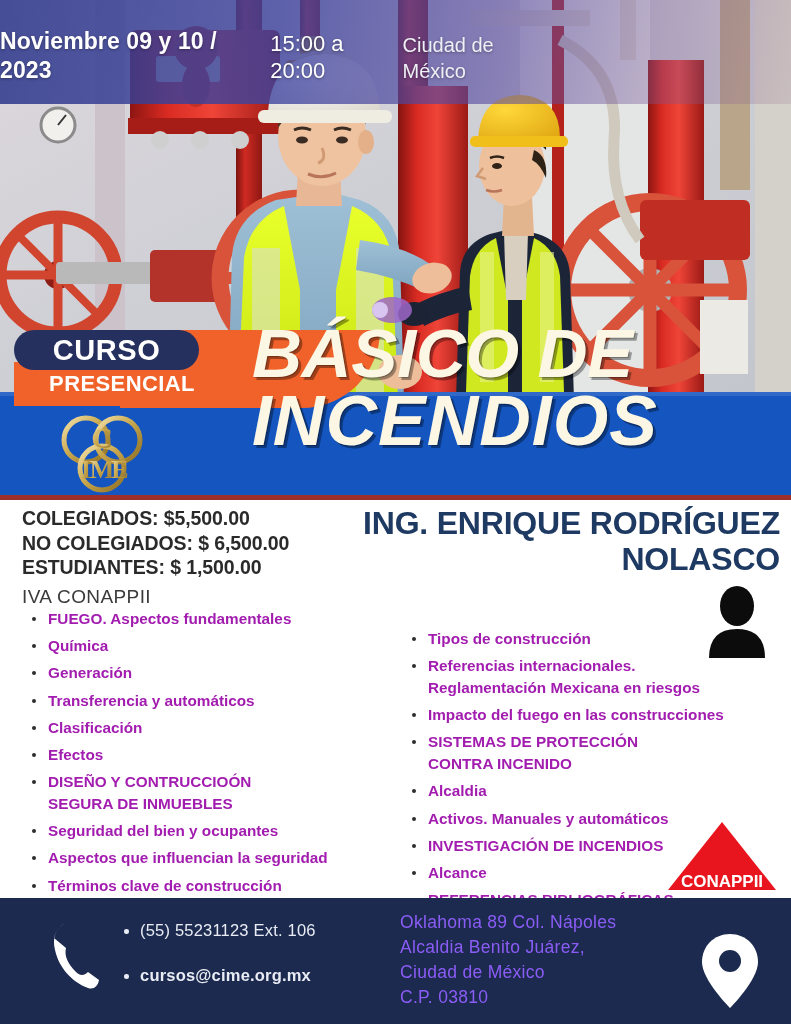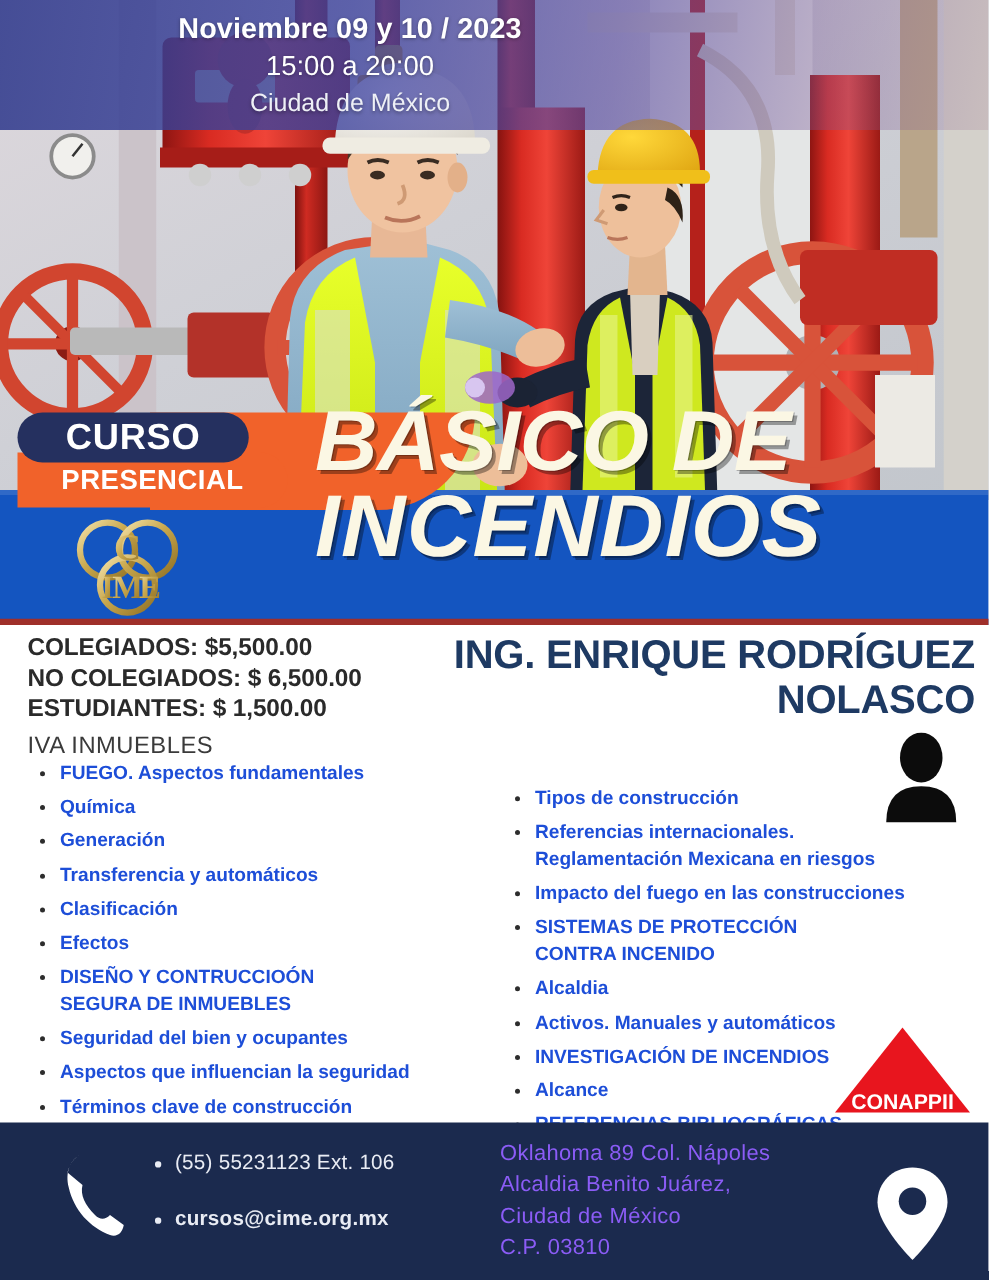--- a/index.html
+++ b/index.html
@@ -32,21 +32,21 @@
     background: linear-gradient(100deg,
         rgba(48,58,140,0.88) 0%,
         rgba(62,68,158,0.80) 35%,
         rgba(88,74,160,0.62) 62%,
         rgba(120,86,150,0.38) 82%,
         rgba(150,100,130,0.18) 100%);
   }
   .header-text {
     position: absolute; left: 0; top: 0;
     width: 560px; height: 104px;
-    display: flex; flex-direction: column;
+    display: flex; flex-direction: row;
     align-items: center; justify-content: flex-start;
     padding-top: 8px;
     color: #ffffff;
     text-shadow: 0 1px 3px rgba(0,0,0,.35);
   }
   .hdr-date {
     font-size: 23px; font-weight: 700; letter-spacing: .1px;
     line-height: 1.25;
   }
   .hdr-time {
@@ -165,21 +165,21 @@
   .col-right {
     position: absolute; left: 408px; top: 628px;
     width: 370px;
   }
   ul.topics { list-style: none; }
   ul.topics > li {
     position: relative;
     padding-left: 20px;
     font-size: 15.3px;
     font-weight: 700;
-    color: #1d4ed8;
+    color: #a21caf;
     line-height: 1.42;
     margin-bottom: 5.5px;
   }
   ul.topics > li::before {
     content: "";
     position: absolute; left: 4px; top: 9px;
     width: 4px; height: 4px; border-radius: 50%;
     background: #2d2d2d;
   }
   ul.topics > li .cont {
@@ -463,21 +463,21 @@
 
   <div class="title-block">
     <div class="title-line l1">BÁSICO DE</div>
     <div class="title-line l2">INCENDIOS</div>
   </div>
 
   <div class="prices">
     <div class="price-row">COLEGIADOS: $5,500.00</div>
     <div class="price-row">NO COLEGIADOS: $ 6,500.00</div>
     <div class="price-row">ESTUDIANTES: $ 1,500.00</div>
-    <div class="iva">IVA  INMUEBLES</div>
+    <div class="iva">IVA  CONAPPII</div>
   </div>
 
   <div class="instructor">
     <div>ING. ENRIQUE RODRÍGUEZ</div>
     <div>NOLASCO</div>
   </div>
 
   <svg class="person-icon" viewBox="0 0 62 72">
     <ellipse cx="31" cy="20" rx="17" ry="20" fill="#0c0c0c"></ellipse>
     <path d="M3 72 Q3 43 31 43 Q59 43 59 72 Z" fill="#0c0c0c"></path>

